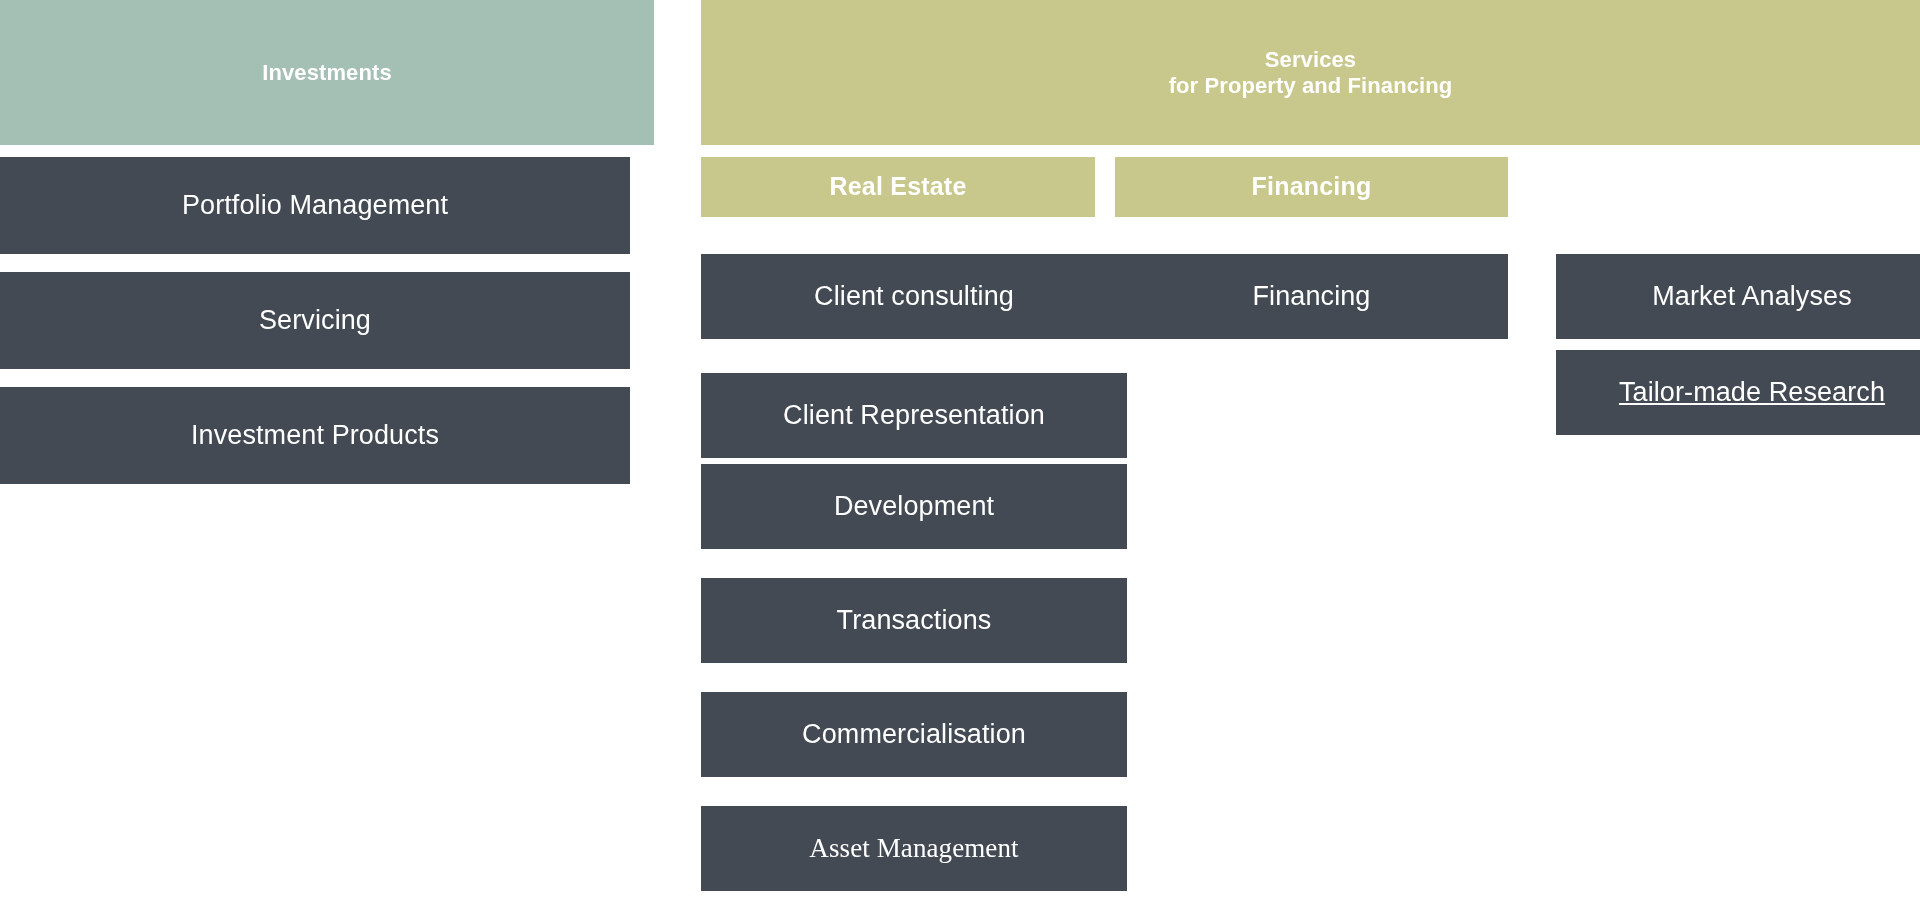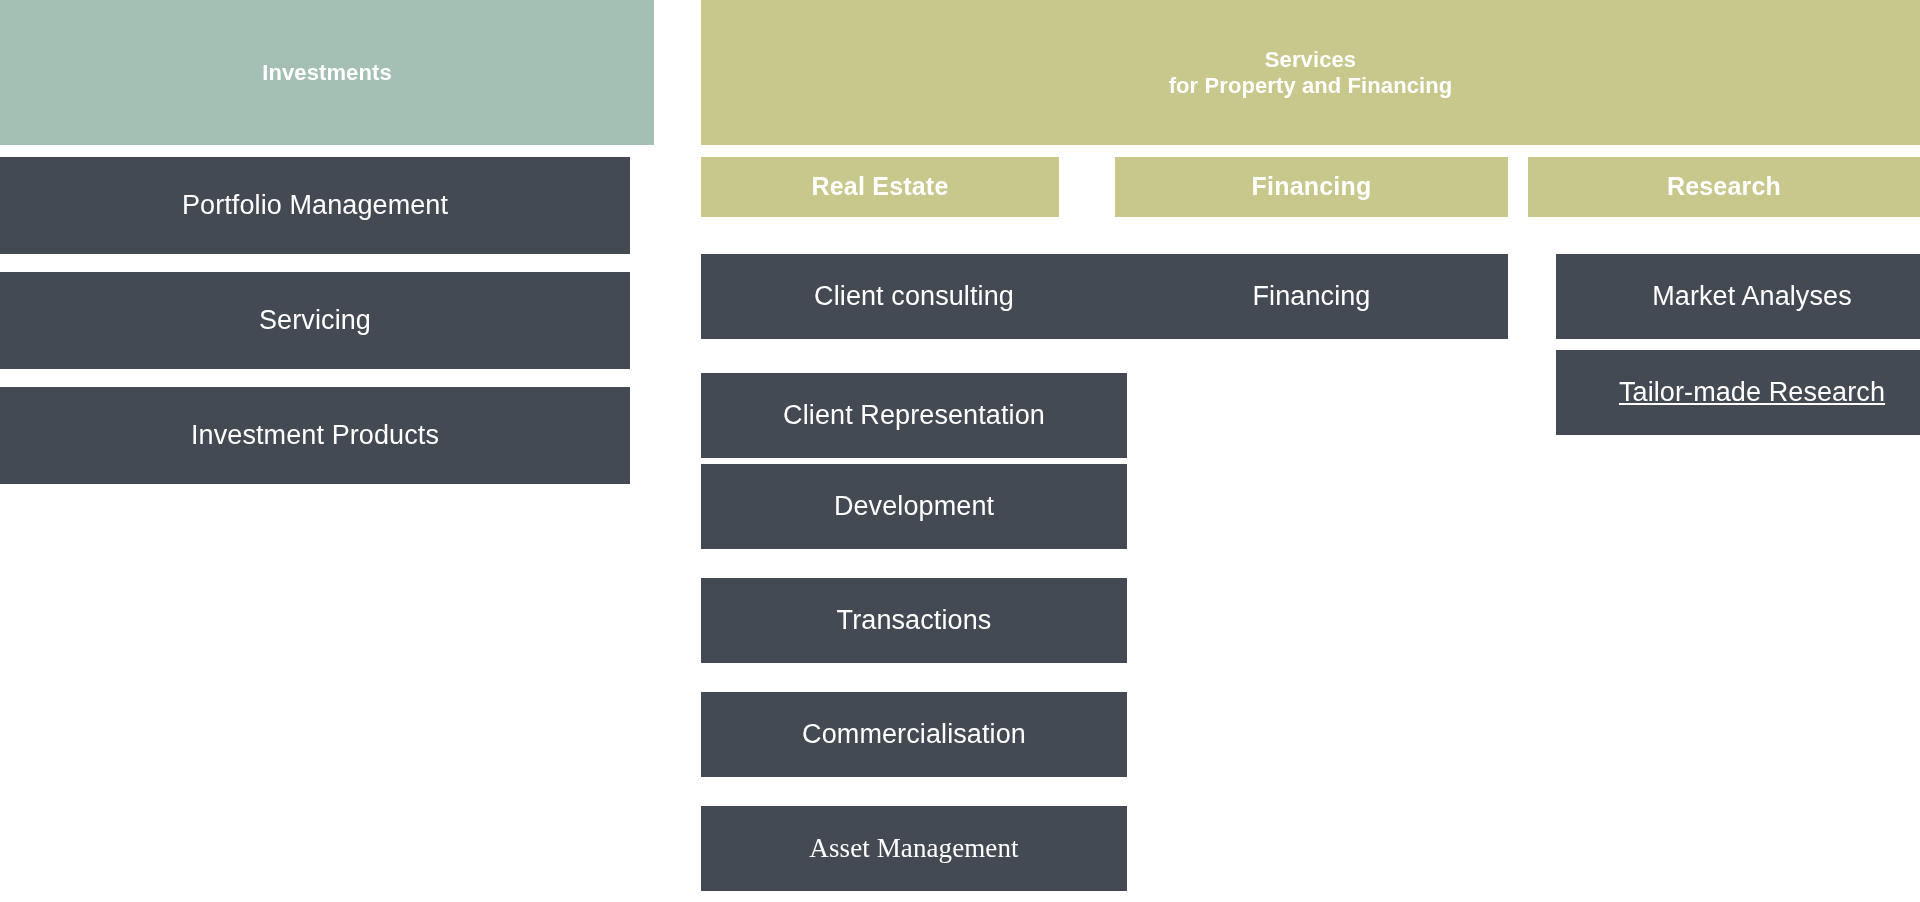--- a/index.html
+++ b/index.html
@@ -60,21 +60,21 @@
 
   .left-item { left: 0px; width: 630px; height: 97px; }
   #left-item-0 { top: 157px; }
   #left-item-1 { top: 272px; }
   #left-item-2 { top: 387px; }
 
   
   #right-banner  { left: 701px; top: 0px;  width: 1219px; height: 145px; }
 
   .col-head-box { height: 60px; }
-  #colhead-0 { left: 701px;  top: 157px; width: 358px; }
+  #colhead-0 { left: 701px;  top: 157px; width: 394px; }
   #colhead-1 { left: 1115px; top: 157px; width: 393px; }
   #colhead-2 { left: 1528px; top: 157px; width: 392px; }
 
   .col-item { height: 85px; }
 
   
   .col0-item { left: 701px; width: 426px; }
   #c0-i0 { top: 254px; }
   #c0-i1 { top: 350px; margin-top: 23px; }
   #c0-i2 { top: 464px; }
@@ -120,23 +120,20 @@
       <span>for Property and Financing</span>
     </div>
   </div>
 
   <div class="box colhead col-head-box" id="colhead-0">
     <span>Real Estate</span>
   </div>
   <div class="box colhead col-head-box" id="colhead-1">
     <span>Financing</span>
   </div>
-  <div class="box colhead col-head-box" id="colhead-2">
-    <span>Research</span>
-  </div>
 
   <div class="box item col-item col0-item" id="c0-i0">
     <span>Client consulting</span>
   </div>
   <div class="box item col-item col0-item" id="c0-i1">
     <span>Client Representation</span>
   </div>
   <div class="box item col-item col0-item" id="c0-i2">
     <span>Development</span>
   </div>

